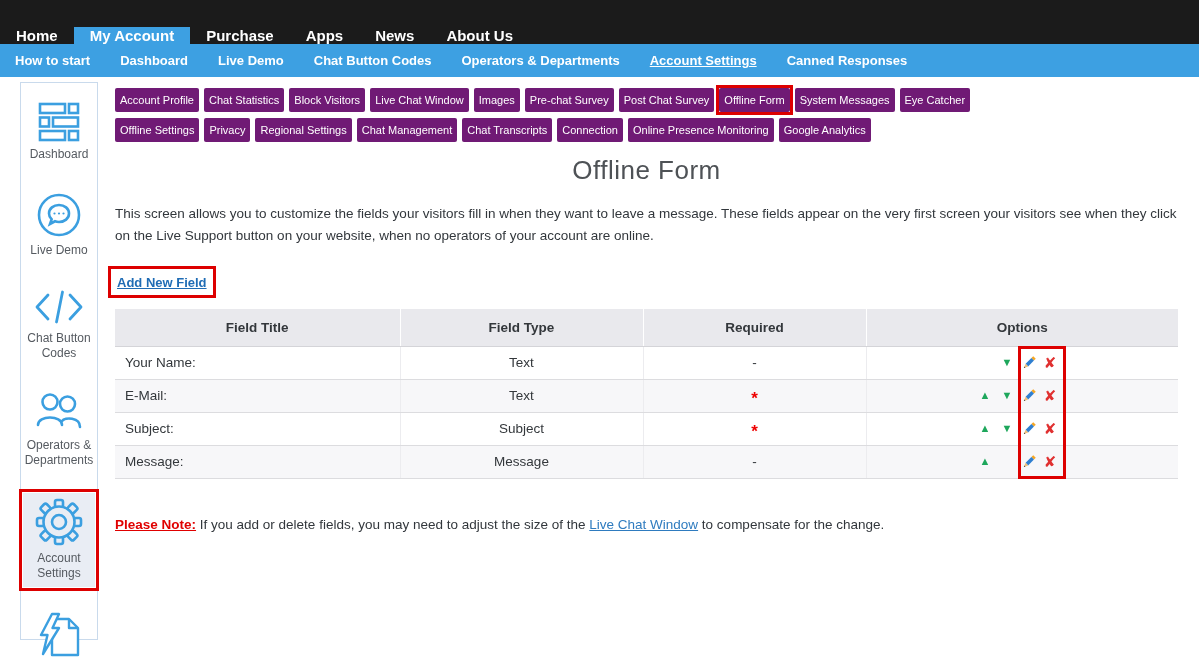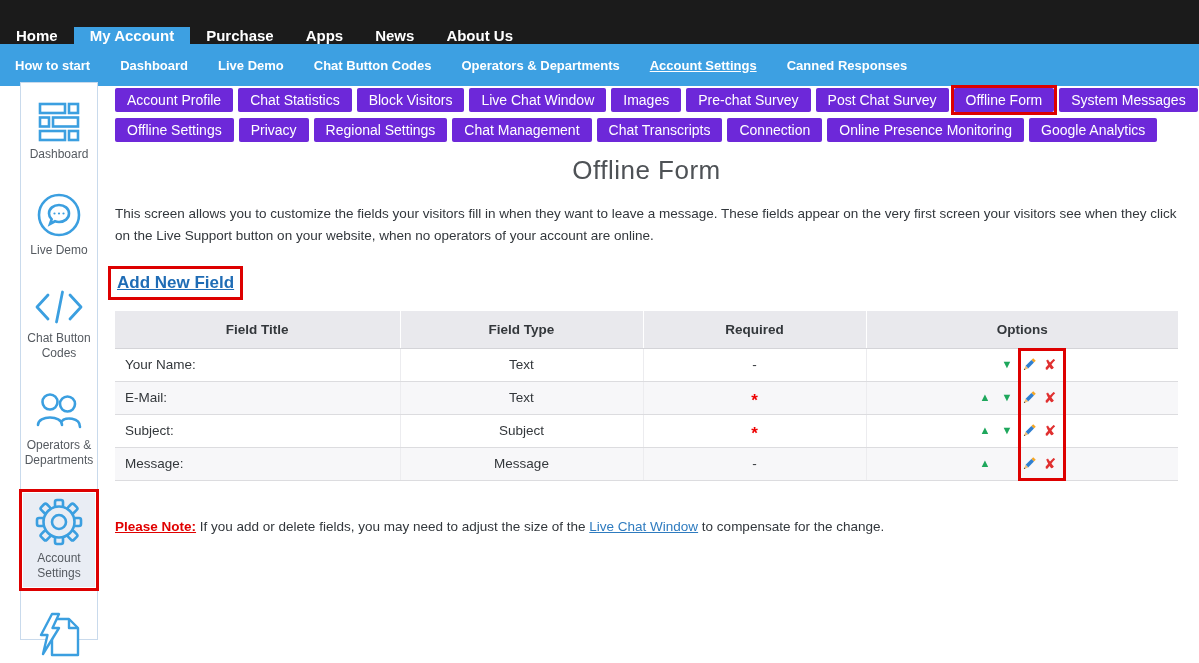--- a/index.html
+++ b/index.html
@@ -6,57 +6,57 @@
   html,body { width:1199px; height:663px; background:#ffffff; overflow:hidden;
     font-family:"Liberation Sans","DejaVu Sans",sans-serif; }
 
   
   .topnav { height:44px; background:#1b1b1b; display:flex; align-items:flex-end; }
   .topnav .item { color:#ffffff; font-size:15px; font-weight:bold; padding:0 16px;
     display:flex; align-items:center; cursor:pointer; }
   .topnav .item.active { background:#3da0e2; }
 
   
-  .subnav { height:42px; background:#3da0e2; display:flex; align-items:stretch; }
+  .subnav { height:33px; background:#3da0e2; display:flex; align-items:stretch; }
   .subnav .item { color:#ffffff; font-size:13px; font-weight:bold; padding:0 15px;
     display:flex; align-items:center; cursor:pointer; }
   .subnav .item.active { text-decoration:underline; }
 
   
   .sidebar { position:absolute; left:20px; top:82px; width:78px; height:558px;
     border:1px solid #c9daec; background:#ffffff; display:flex; flex-direction:column;
     align-items:center; padding:14px 2px 10px 2px; gap:19px; }
   .side-item { display:flex; flex-direction:column; align-items:center; gap:5px;
     width:100%; padding:5px 0 6px 0; cursor:pointer; }
   .side-item .lbl { font-size:12px; color:#555a60; text-align:center; line-height:15px; }
   .side-item.active { background:#e9edf4; position:relative; }
   .side-item.active::after { content:""; position:absolute; left:-4px; right:-4px;
     top:-4px; bottom:-4px; border:3px solid #dd0000; pointer-events:none; }
   .side-item svg { display:block; }
 
   
   .main { position:absolute; left:115px; top:88px; width:1063px; }
 
   .tabrow { display:flex; gap:5px; margin-bottom:6px; }
-  .tab { background:#6d28d9; color:#ffffff; border:none; border-radius:2px;
-    font-family:inherit; font-size:14px; padding:5px 12px; cursor:pointer;
+  .tab { background:#701a75; color:#ffffff; border:none; border-radius:2px;
+    font-family:inherit; font-size:11px; padding:5px 5px; cursor:pointer;
     white-space:nowrap; line-height:14px; }
   .tab.active { position:relative; }
   .tab.active::after { content:""; position:absolute; inset:-3px;
     border:3px solid #dd0000; pointer-events:none; }
 
   .page-title { text-align:center; font-size:26px; font-weight:normal;
     color:#4e5256; margin-top:13px; letter-spacing:0.5px; }
 
   .desc { margin-top:17px; font-size:13.5px; color:#32373c; line-height:22px; }
 
   .add-wrap { margin-top:26px; display:inline-block; position:relative; margin-left:2px; }
   .add-wrap::after { content:""; position:absolute; inset:-7px -9px -7px -9px;
     border:3px solid #dd0000; pointer-events:none; }
-  .add-link { color:#1f6cb5; font-size:17px; font-weight:bold;
+  .add-link { color:#1f6cb5; font-size:13px; font-weight:bold;
     text-decoration:underline; cursor:pointer; }
 
   
   .tablewrap { position:relative; margin-top:18px; }
   table { border-collapse:collapse; table-layout:fixed; width:1063px; }
   col.c1{width:285px;} col.c2{width:243px;} col.c3{width:223px;} col.c4{width:312px;}
   thead th { background:#e9e9ed; height:37px; font-size:13.5px; font-weight:bold;
     color:#33373b; text-align:center; border-left:1px solid #ffffff;
     border-bottom:1px solid #d4d4d8; }
   thead th:first-child { border-left:none; }

